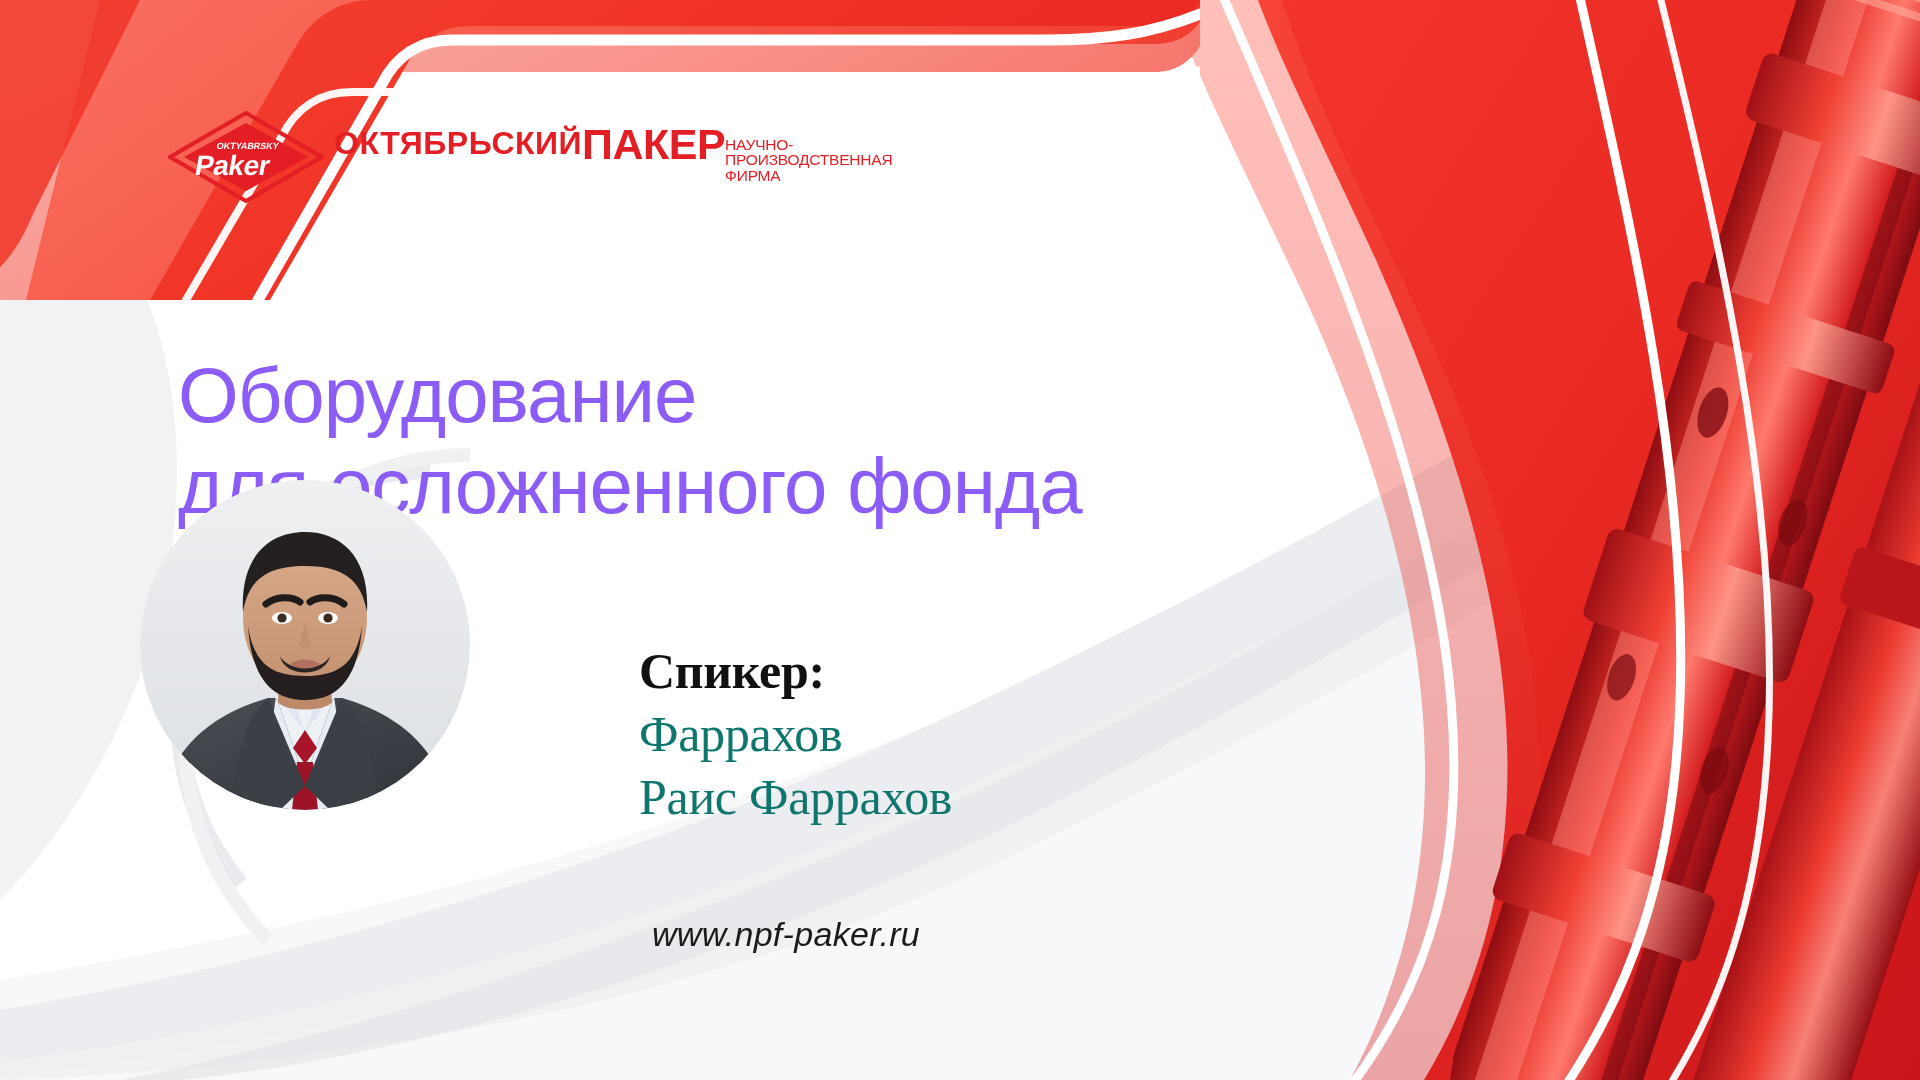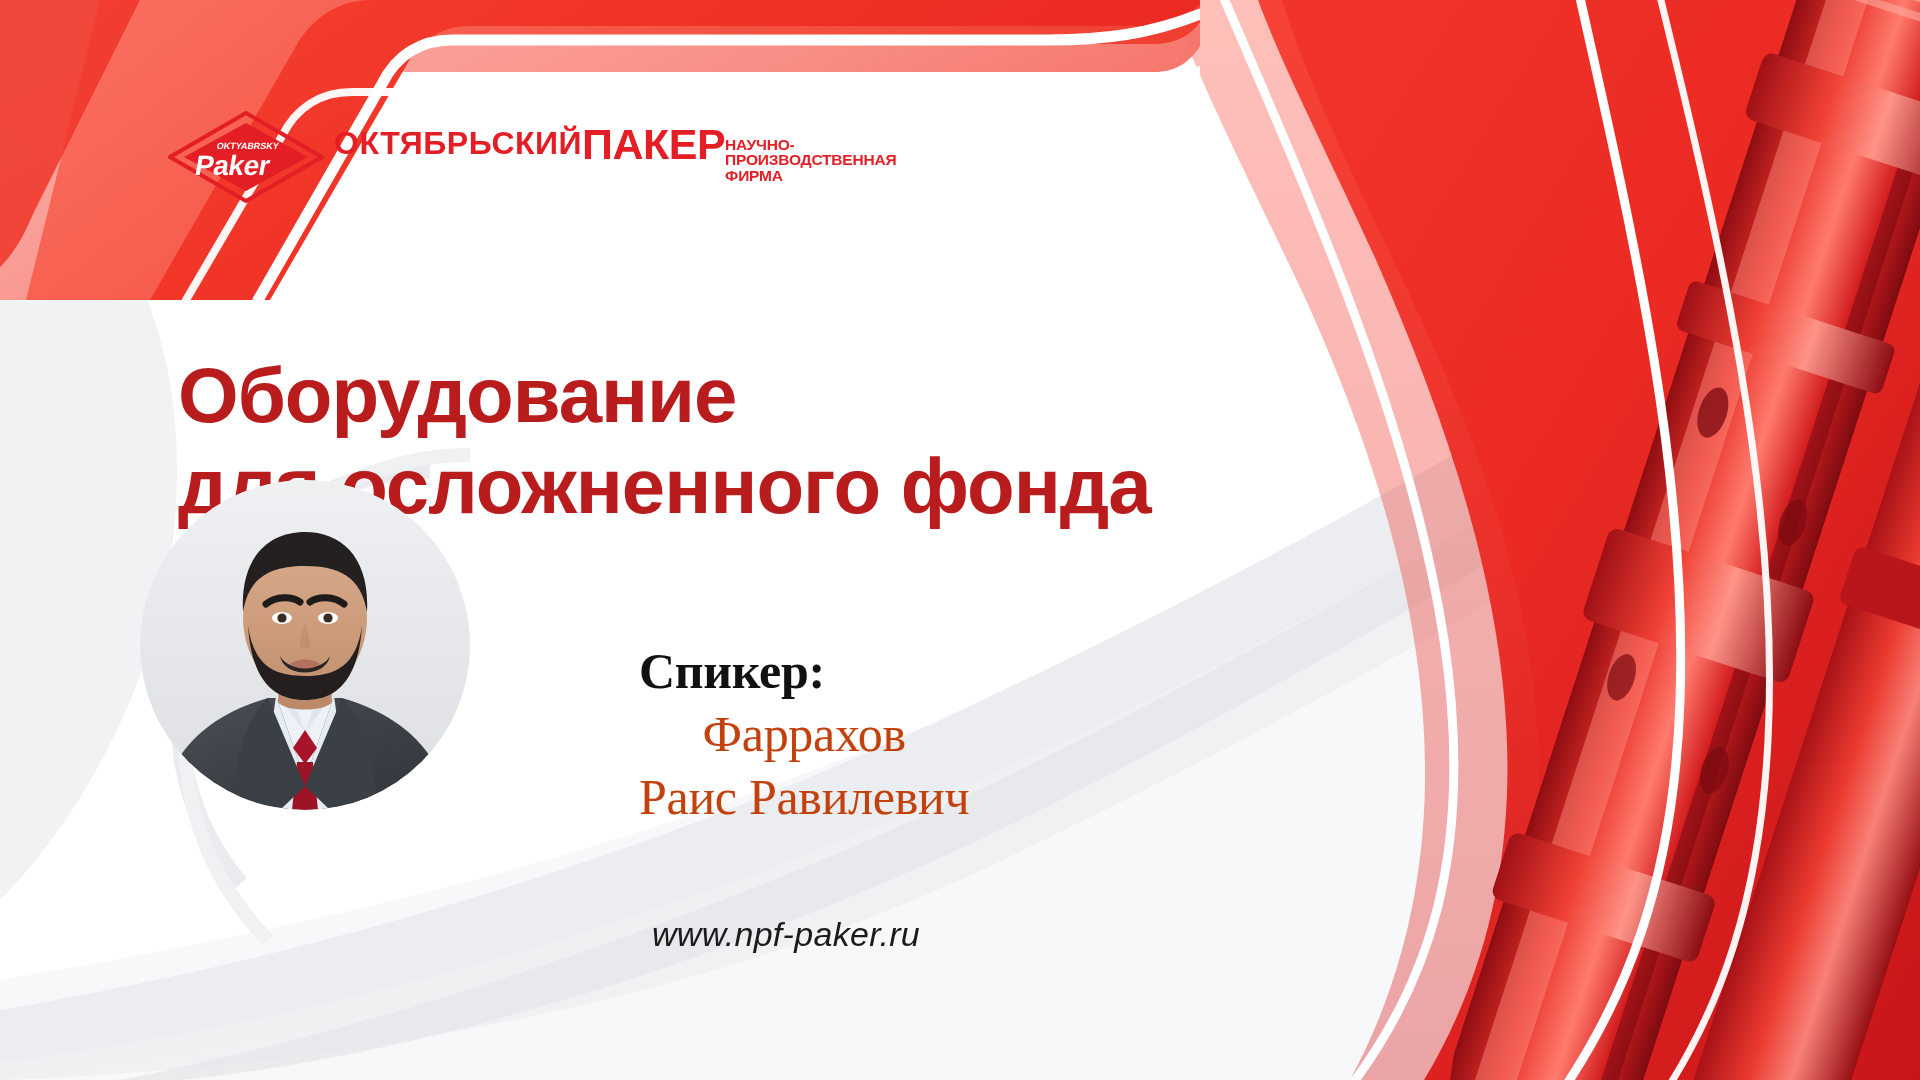--- a/index.html
+++ b/index.html
@@ -77,34 +77,34 @@
     color: #e31e24;
     font-size: 43px;
     font-weight: bold;
     letter-spacing: -0.5px;
     margin-top: -4px;
     font-family: "Liberation Sans", sans-serif;
   }
   .logo-line3 {
     color: #e31e24;
     font-size: 15.5px;
-    font-weight: bold;
+    font-weight: normal;
     letter-spacing: -0.2px;
     margin-top: 10px;
     font-family: "Liberation Sans", sans-serif;
   }
 
   
   .title-block {
     position: absolute;
     left: 178px;
     top: 298px;
     z-index: 6;
-    color: #b91c1c;
-    font-weight: bold;
+    color: #8b5cf6;
+    font-weight: normal;
     font-size: 78px;
     line-height: 1.16;
     letter-spacing: -1px;
     font-family: "Liberation Sans", sans-serif;
   }
   .title-line { display: block; white-space: nowrap; }
 
   
   .portrait {
     position: absolute;
@@ -131,24 +131,23 @@
     font-size: 50px;
     font-weight: bold;
     color: #111111;
     line-height: 1.26;
     letter-spacing: -0.3px;
   }
   .speaker-name {
     display: block;
     font-size: 50px;
     font-weight: normal;
-    color: #c2410c;
+    color: #0f766e;
     line-height: 1.26;
     letter-spacing: -0.3px;
-    text-align: center;
   }
   .site-url {
     position: absolute;
     left: 652px;
     top: 915px;
     z-index: 6;
     font-size: 34px;
     color: #1b1b1b;
     letter-spacing: 0.3px;
     font-family: "Liberation Sans", sans-serif;
@@ -376,18 +375,18 @@
         <path d="M165,142 L159,166 C162,170 168,170 171,166 Z" fill="#c08f6d" opacity="0.85"></path>
 
         <path d="M150,184 C158,178 172,178 180,184 C172,190 158,190 150,184 Z" fill="#b4705f"></path>
       </g>
     </svg>
   </div>
 
   <div class="speaker-block">
     <span class="speaker-label">Спикер:</span>
     <span class="speaker-name">Фаррахов</span>
-    <span class="speaker-name">Раис Равилевич</span>
+    <span class="speaker-name">Раис Фаррахов</span>
   </div>
 
   <div class="site-url">www.npf-paker.ru</div>
 
 </div>
 
 </body></html>

